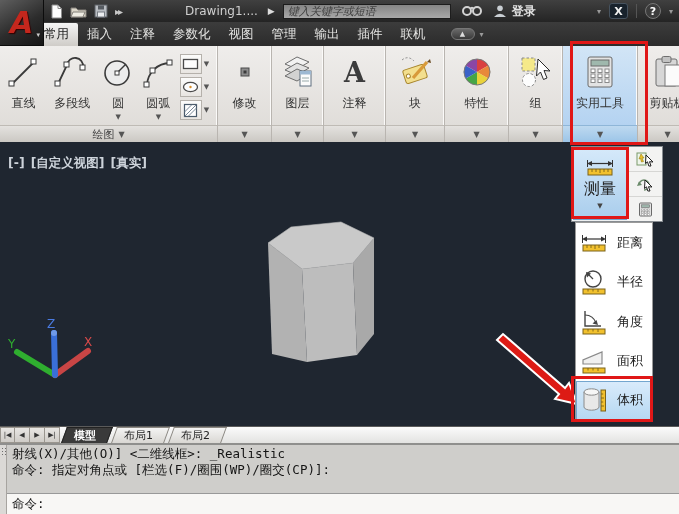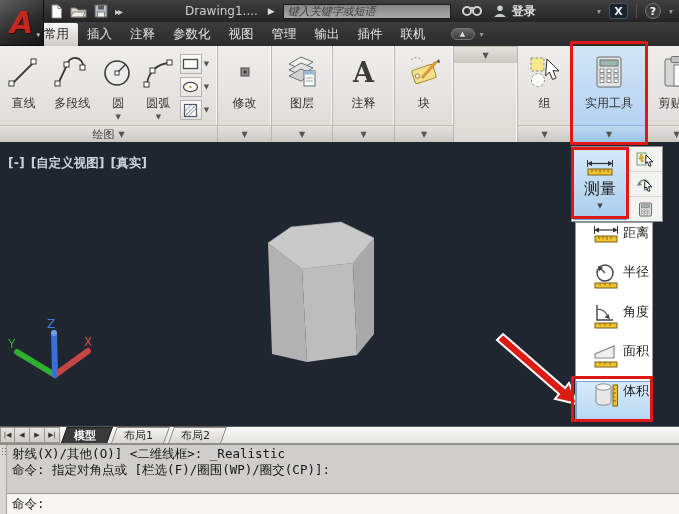--- a/index.html
+++ b/index.html
@@ -85,21 +85,21 @@
   .measure-btn { width:54px; margin:1px; background:linear-gradient(#d5e9fa,#a9cdec);
     border:1px solid #74a6cf; display:flex; flex-direction:column; align-items:center;
     justify-content:center; gap:2px; }
   .measure-btn .lbl { font-size:16px; color:#222; }
   .measure-btn .dd { font-size:7px; color:#444; }
   .fly-col { flex:1; display:flex; flex-direction:column; }
   .fly-mini { flex:1; display:flex; align-items:center; justify-content:center;
     background:#f3f3f2; border-bottom:1px solid #d6d6d4; }
   .dropdown { position:absolute; left:575px; top:222px; width:78px; height:199px;
     background:#fff; border:1px solid #9a9a9a; z-index:40; display:flex; flex-direction:column; }
-  .dd-item { flex:1; display:flex; align-items:flex-start; gap:4px; padding-left:16px;
+  .dd-item { flex:1; display:flex; align-items:center; gap:10px; padding-left:4px;
     font-size:13px; color:#1d1d1d; border:1px solid transparent; }
   .dd-item.hl { background:linear-gradient(#d9ebfb,#b6d8f2); border:1px solid #74a6cf; }
 
   
   .layoutbar { position:absolute; left:0; top:426px; width:679px; height:17px;
     background:linear-gradient(#fbfbfb,#e3e3e1); border-top:1px solid #5a5a5a;
     display:flex; align-items:stretch; font-size:11px; z-index:10; }
   .navbtn { width:15px; display:flex; align-items:center; justify-content:center;
     background:linear-gradient(#e8e6e3,#cfccc7); border:1px solid #9a968f; border-left:none;
     color:#333; font-size:7px; }
@@ -292,21 +292,21 @@
               </svg>
             </span>
           <span class="lbl">修改</span>
         </div>
       </div>
       <div class="panel-footer">
           <span class="foot-caret">▼</span>
         </div>
     </div>
 
-    <div class="panel" style="width:61px">
+    <div class="panel" style="width:52px">
       <div class="panel-body">
         <div class="bigbtn">
           <span class="ico">
               <svg width="34" height="36">
             <polygon points="4,10 16,3 28,8 16,15" fill="#f2f2f2" stroke="#6e6e6e"></polygon>
             <polygon points="4,16 16,9 28,14 16,21" fill="#e2e2e2" stroke="#6e6e6e"></polygon>
             <polygon points="4,22 16,15 28,20 16,27" fill="#d2d2d2" stroke="#6e6e6e"></polygon>
             <rect x="19" y="17" width="11" height="15" fill="#fbfbfb" stroke="#5f6f7f"></rect>
             <rect x="19" y="17" width="11" height="3.5" fill="#9db8d2"></rect>
             <path d="M21 24 h7 M21 27 h7" stroke="#9aa" stroke-width="1"></path>
@@ -348,20 +348,36 @@
             </span>
           <span class="lbl">块</span>
         </div>
       </div>
       <div class="panel-footer">
           <span class="foot-caret">▼</span>
         </div>
     </div>
 
     <div class="panel" style="width:64px">
+      <div class="panel-body">
+        <div class="bigbtn">
+          <span class="ico">
+              <svg width="32" height="32">
+            <path d="M16 16 L16 3 A13 13 0 0 1 27.3 9.5 Z" fill="#d94040"></path>
+            <path d="M16 16 L27.3 9.5 A13 13 0 0 1 27.3 22.5 Z" fill="#e8893a"></path>
+            <path d="M16 16 L27.3 22.5 A13 13 0 0 1 16 29 Z" fill="#ead23a"></path>
+            <path d="M16 16 L16 29 A13 13 0 0 1 4.7 22.5 Z" fill="#46a546"></path>
+            <path d="M16 16 L4.7 22.5 A13 13 0 0 1 4.7 9.5 Z" fill="#3a62c8"></path>
+            <path d="M16 16 L4.7 9.5 A13 13 0 0 1 16 3 Z" fill="#8a46a5"></path>
+            <circle cx="16" cy="16" r="13" fill="none" stroke="#777"></circle>
+          </svg>
+            </span>
+          <span class="lbl">特性</span>
+        </div>
+      </div>
       <div class="panel-footer">
           <span class="foot-caret">▼</span>
         </div>
     </div>
 
     <div class="panel" style="width:54px">
       <div class="panel-body">
         <div class="bigbtn">
           <span class="ico">
               <svg width="34" height="36">

